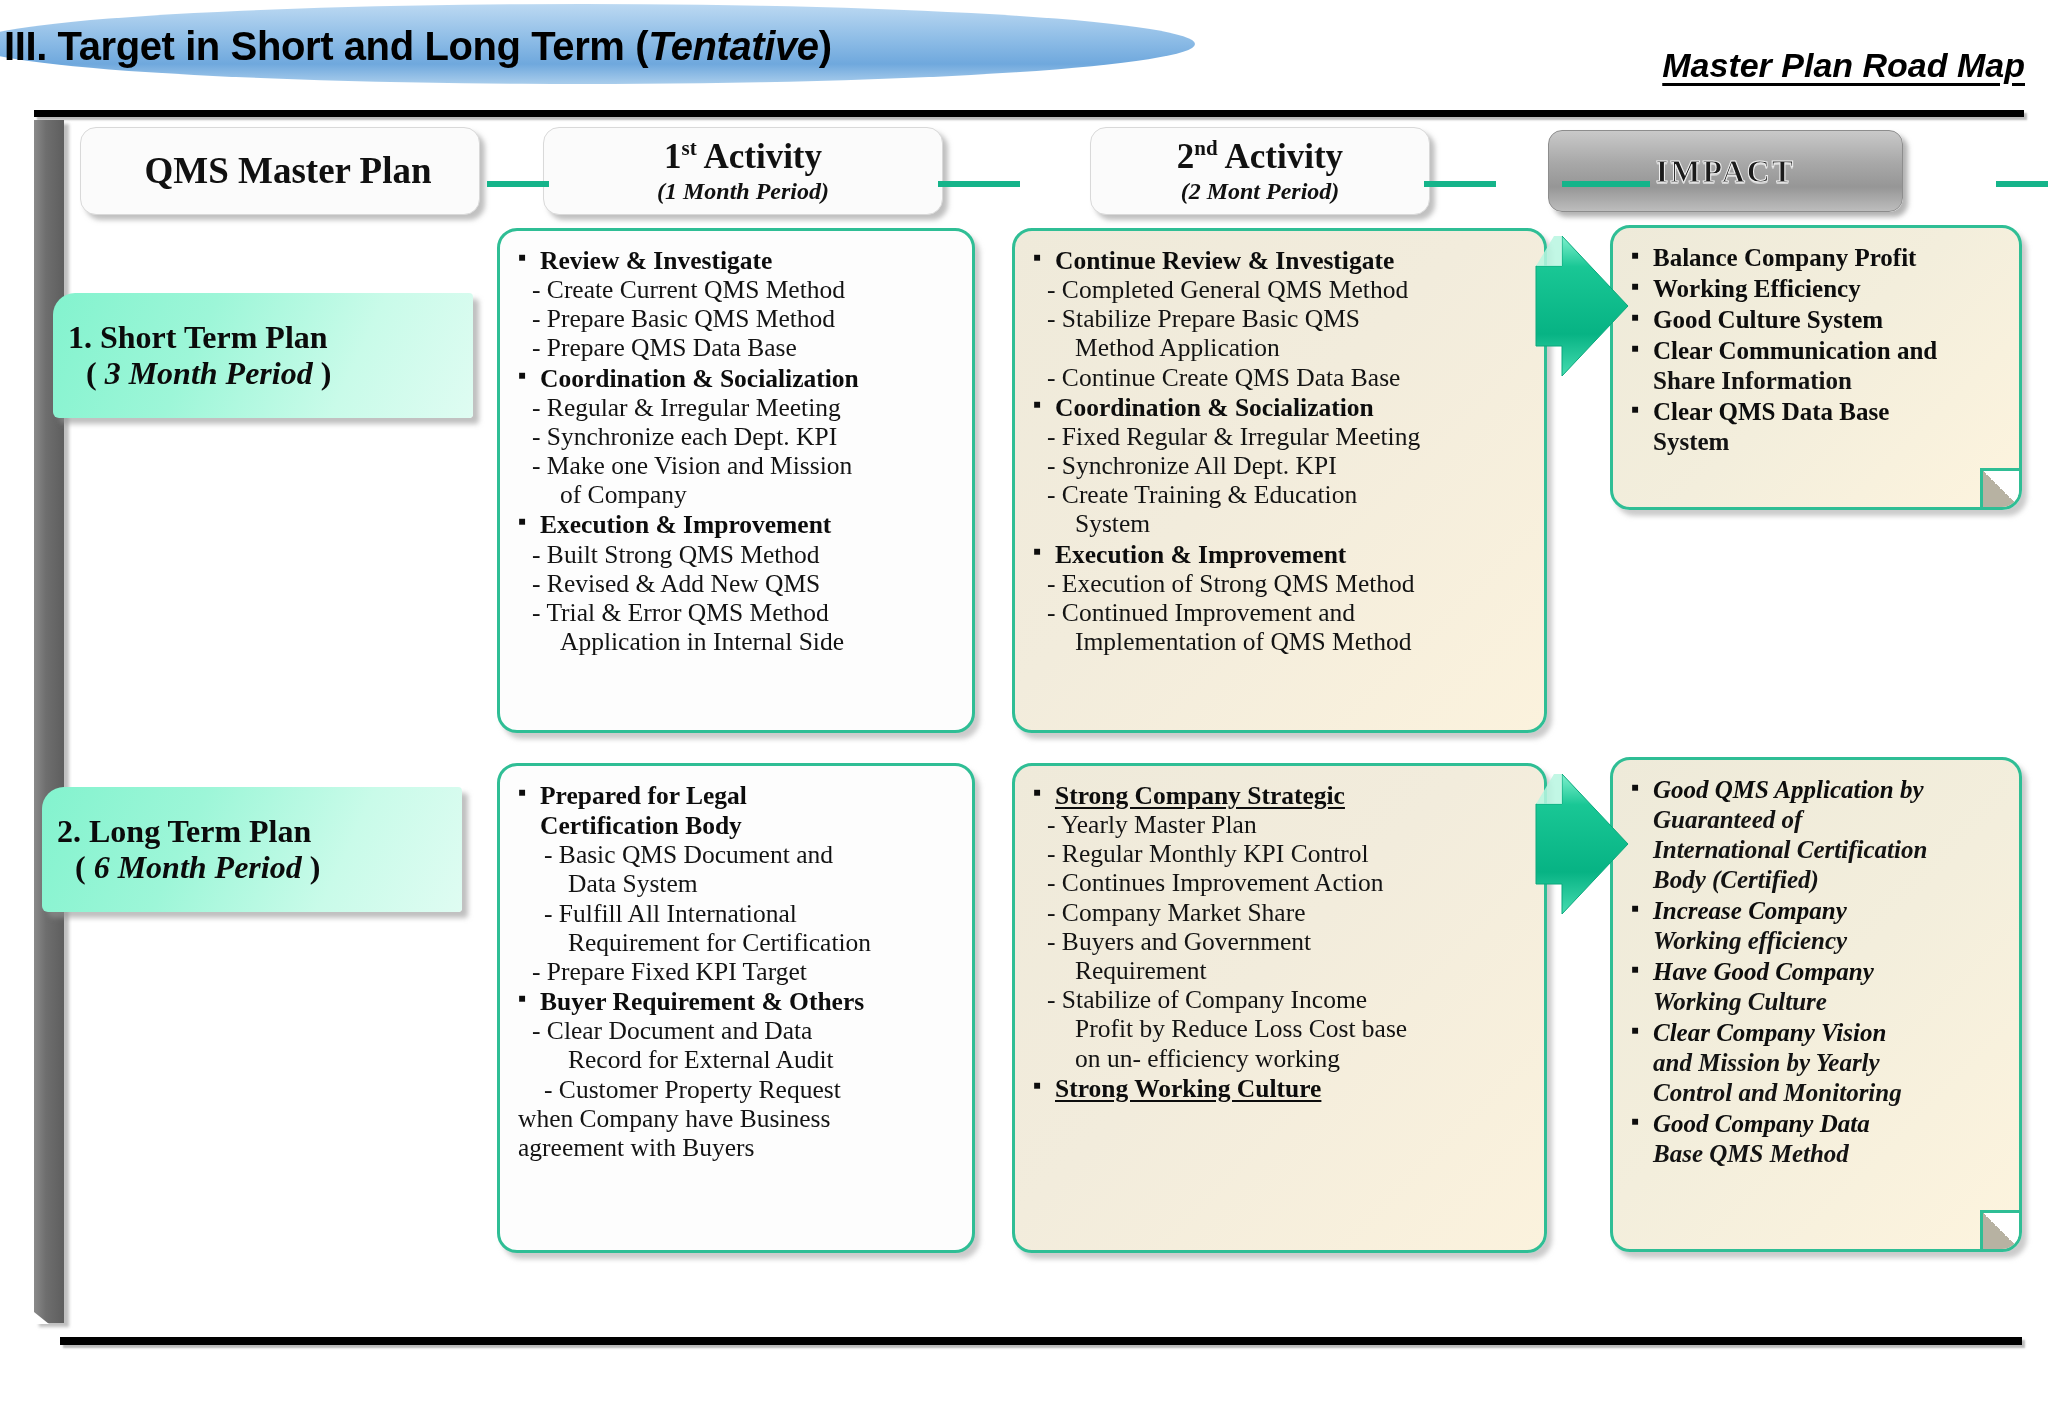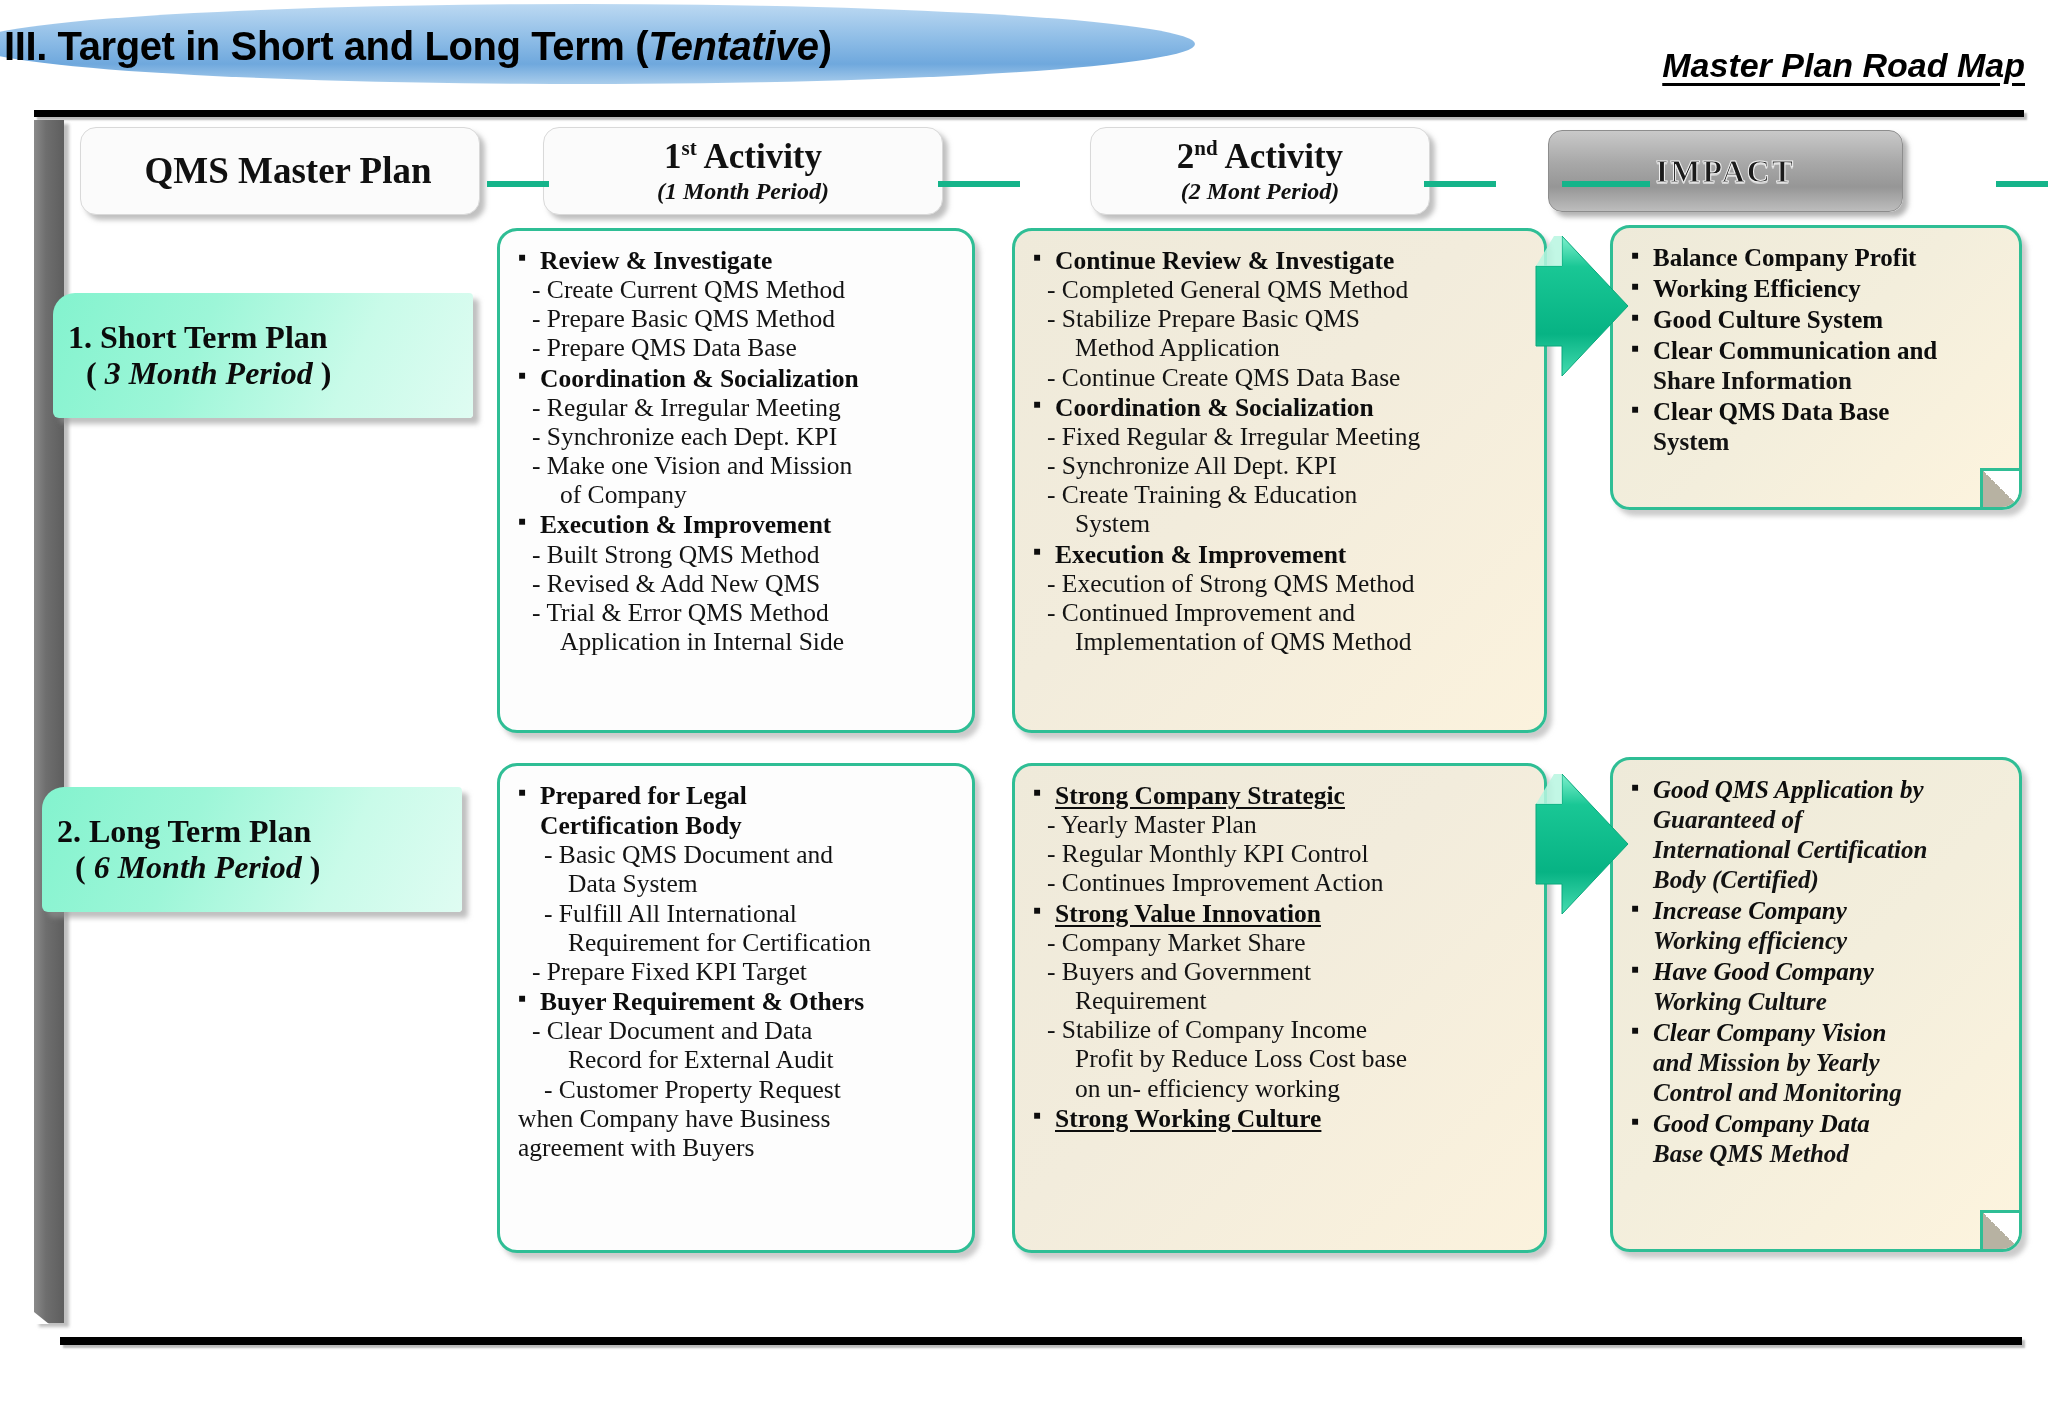--- a/index.html
+++ b/index.html
@@ -283,21 +283,20 @@
         <li class="cont flat">agreement with Buyers</li>
       </ul>
   </div>
 
   <div class="box box-cream b-r2c2">
     <ul class="items">
         <li class="head u"><span>Strong Company Strategic</span></li>
         <li class="sub">-  Yearly Master Plan</li>
         <li class="sub">- Regular Monthly KPI Control</li>
         <li class="sub">- Continues Improvement Action</li>
-        <li class="head u"><span>Strong Value Innovation</span></li>
         <li class="sub">- Company Market Share</li>
         <li class="sub">- Buyers and Government</li>
         <li class="cont">Requirement</li>
         <li class="sub">- Stabilize of Company Income</li>
         <li class="cont">Profit by Reduce Loss Cost base</li>
         <li class="cont">on un- efficiency working</li>
         <li class="head u"><span>Strong Working Culture</span></li>
       </ul>
   </div>
 

